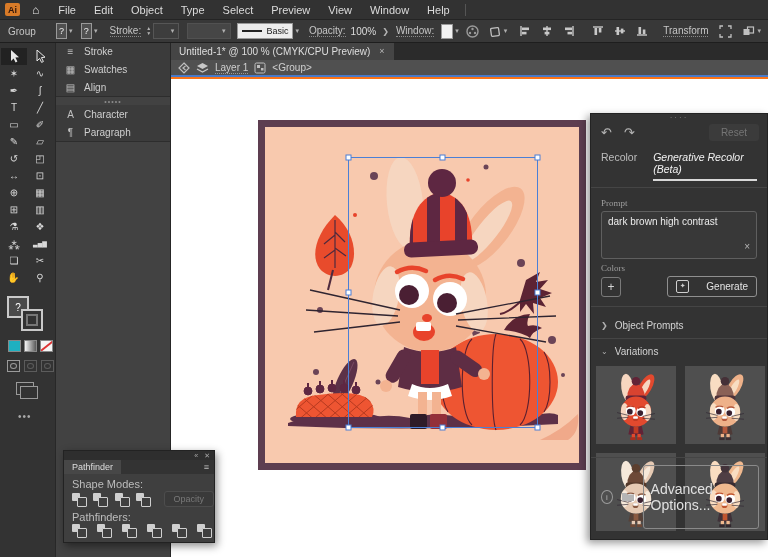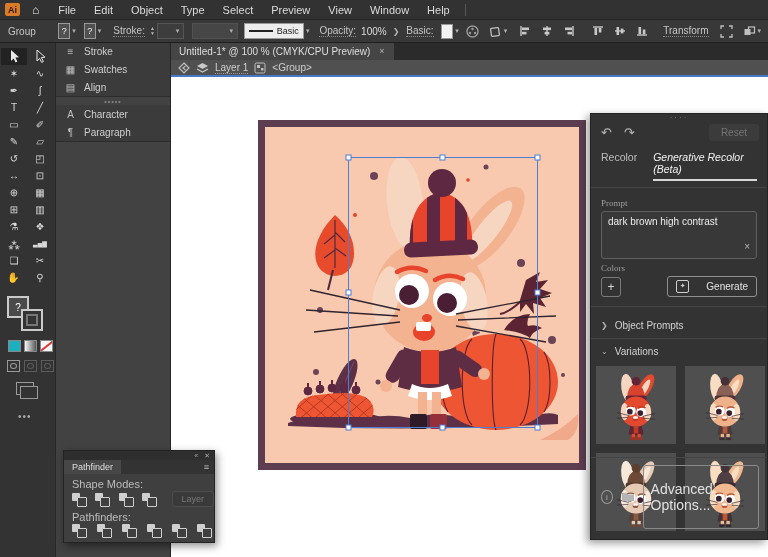--- a/index.html
+++ b/index.html
@@ -62,21 +62,21 @@
   .screen-mode::after{content:"";position:absolute;left:3px;top:3px;width:16px;height:11px;border:1px solid #9a9a9a;background:#333;}
   .tb-dots{margin:16px 0 0 18px;color:#a9a9a9;font-size:10px;letter-spacing:1px;}
   
   .dock{position:absolute;left:56px;top:42px;width:114px;height:515px;background:#424242;z-index:10;
     border-right:1px solid #262626;}
   .dock-group{background:#3b3b3b;border-bottom:1px solid #2d2d2d;}
   .dock-item{height:18px;display:flex;align-items:center;gap:7px;padding-left:8px;font-size:10px;color:#cfcfcf;}
   .dock-item .dic{width:13px;text-align:center;font-size:10px;color:#c0c0c0;}
   .dock-divider{height:8px;display:flex;align-items:center;justify-content:center;color:#8a8a8a;font-size:7px;letter-spacing:1px;background:#424242;}
   
-  .canvas{position:absolute;left:170px;top:42px;width:598px;height:515px;background:#ffffff;}
+  .canvas{position:absolute;left:170px;top:42px;width:598px;height:515px;background:#f97316;}
   .tab-bar{position:absolute;left:0;top:0;width:598px;height:18px;background:#2b2b2b;display:flex;}
   .doc-tab{background:#454545;color:#dedede;font-size:10px;display:flex;align-items:center;padding:0 9px;gap:9px;}
   .doc-tab .close{color:#b5b5b5;font-size:9px;}
   .crumb-bar{position:absolute;left:0;top:18px;width:598px;height:17px;background:#505050;
     border-bottom:2px solid #4879c8;display:flex;align-items:center;font-size:10px;color:#d0d0d0;gap:6px;padding-left:8px;box-sizing:border-box;}
   .crumb-bar svg{display:block;}
   .crumb-link{border-bottom:1px dotted #9a9a9a;}
   .canvas-white{position:absolute;left:0;top:37px;width:598px;height:478px;background:#fff;}
   .artwork{position:absolute;left:88px;top:41px;width:328px;height:350px;}
   
@@ -164,21 +164,21 @@
       <span class="dd">▾</span>
     </span>
   <span class="brush-box">
       <span class="brush-line"></span>
       <span>Basic</span>
     </span>
   <span class="dd">▾</span>
   <span class="cb-label" style="margin-left:8px;">Opacity:</span>
   <span class="val-box">100%</span>
   <span class="chev">❯</span>
-  <span class="cb-label">Basic:</span>
+  <span class="cb-label">Window:</span>
   <span class="white-swatch"></span>
     <span class="dd">▾</span>
   <span class="cb-icon">
     <svg width="13" height="13" viewBox="0 0 13 13">
         <circle cx="6.5" cy="6.5" r="5.5" fill="none" stroke="#9a9a9a" stroke-width="1.4"></circle>
         <circle cx="6.5" cy="4" r="1.2" fill="#9a9a9a"></circle>
         <circle cx="4" cy="8" r="1.2" fill="#9a9a9a"></circle>
         <circle cx="9" cy="8" r="1.2" fill="#9a9a9a"></circle>
       </svg>
   </span>
@@ -653,21 +653,21 @@
   <div class="pf-tabrow">
     <div class="pf-tab">Pathfinder</div>
     <span class="pf-menu">≡</span>
   </div>
   <div class="pf-label">Shape Modes:</div>
   <div class="pf-row" id="pf-shape-modes">
       <div class="pf-btn"></div>
       <div class="pf-btn"></div>
       <div class="pf-btn"></div>
       <div class="pf-btn"></div>
-      <div class="expand-btn">Layer</div>
+      <div class="expand-btn">Opacity</div>
     </div>
   <div class="pf-label">Pathfinders:</div>
   <div class="pf-row" id="pf-pathfinders">
       <div class="pf-btn"></div>
       <div class="pf-btn"></div>
       <div class="pf-btn"></div>
       <div class="pf-btn"></div>
       <div class="pf-btn"></div>
       <div class="pf-btn"></div>
     </div>

